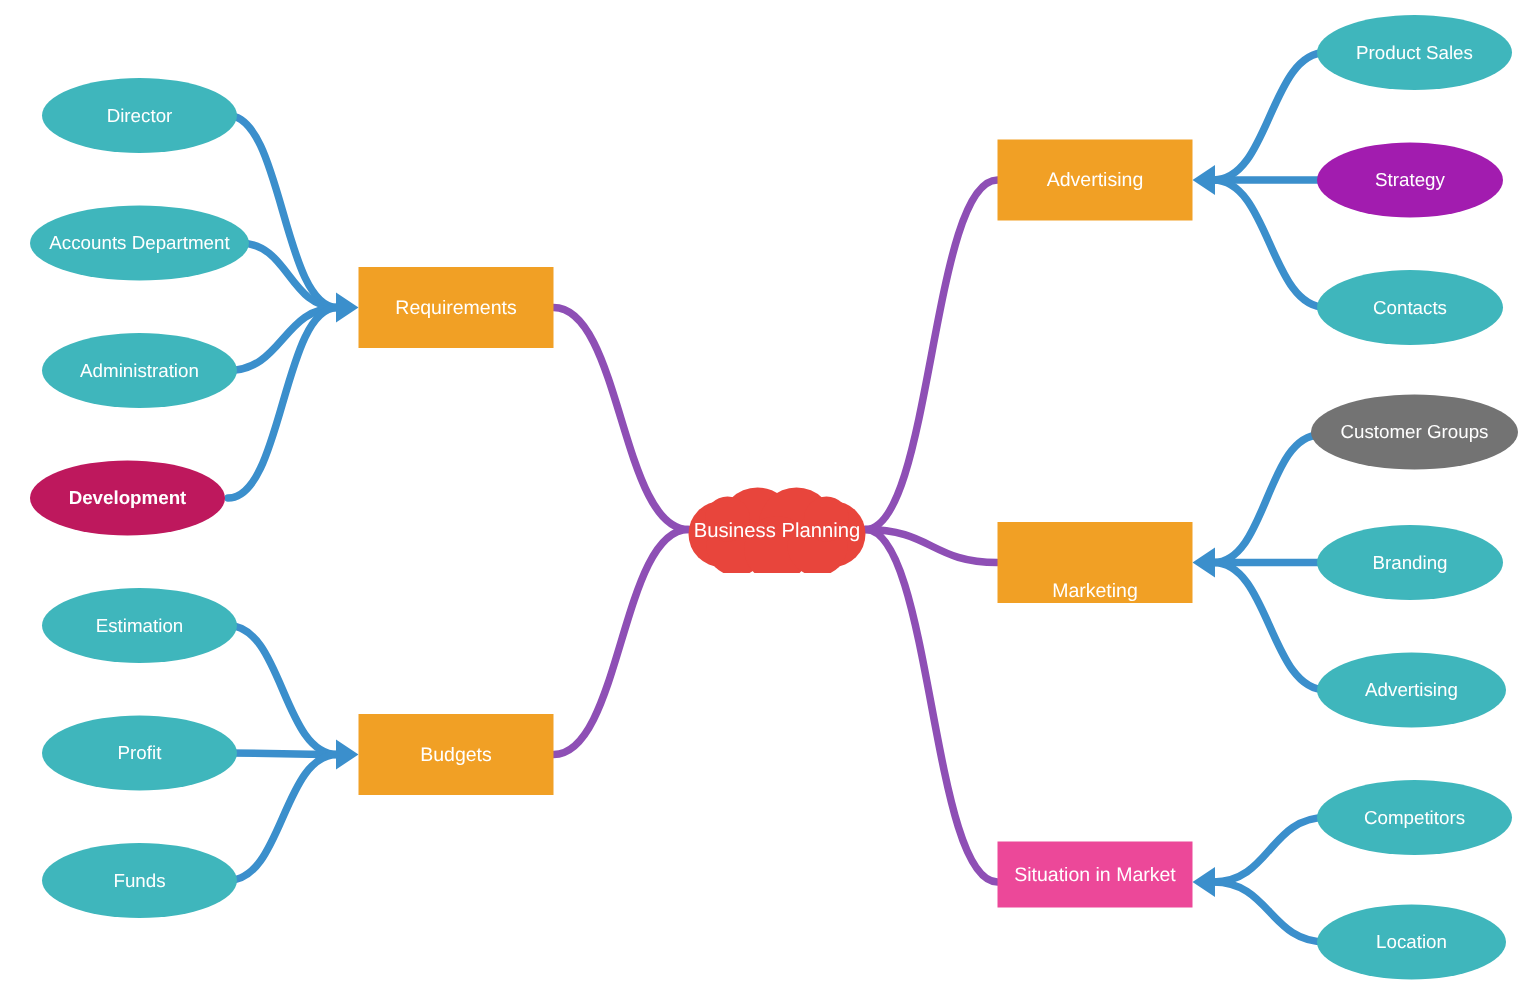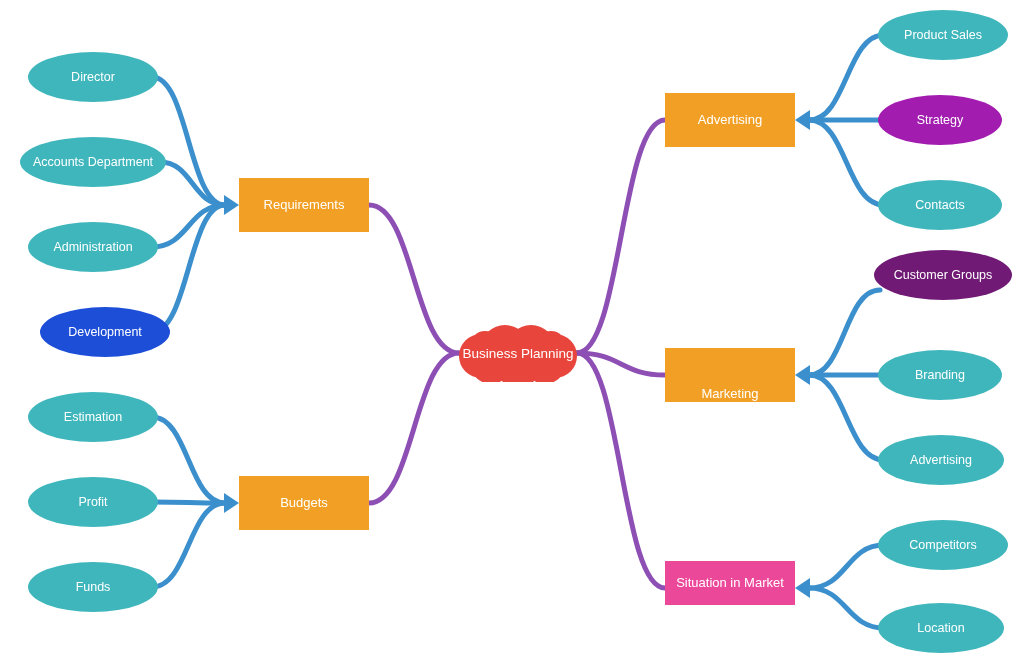--- a/index.html
+++ b/index.html
@@ -77,21 +77,21 @@
       </div>
       <div class="node leaf" style="left: 28px; top: 52px; width: 130px; height: 50px; background: rgb(63, 182, 188);">
         <span>Director</span>
       </div>
       <div class="node leaf" style="left: 20px; top: 137px; width: 146px; height: 50px; background: rgb(63, 182, 188);">
         <span>Accounts Department</span>
       </div>
       <div class="node leaf" style="left: 28px; top: 222px; width: 130px; height: 50px; background: rgb(63, 182, 188);">
         <span>Administration</span>
       </div>
-      <div class="node leaf" style="left: 40px; top: 307px; width: 130px; height: 50px; background: #1d4ed8;">
+      <div class="node leaf" style="left: 20px; top: 307px; width: 130px; height: 50px; background: #be185d; font-weight: bold;">
         <span>Development</span>
       </div>
       <div class="node branch" style="left: 239px; top: 476px; width: 130px; height: 54px; background: rgb(241, 160, 37);">
         <span>Budgets</span>
       </div>
       <div class="node leaf" style="left: 28px; top: 392px; width: 130px; height: 50px; background: rgb(63, 182, 188);">
         <span>Estimation</span>
       </div>
       <div class="node leaf" style="left: 28px; top: 477px; width: 130px; height: 50px; background: rgb(63, 182, 188);">
         <span>Profit</span>
@@ -107,21 +107,21 @@
       </div>
       <div class="node leaf" style="left: 878px; top: 95px; width: 124px; height: 50px; background: #a21caf;">
         <span>Strategy</span>
       </div>
       <div class="node leaf" style="left: 878px; top: 180px; width: 124px; height: 50px; background: rgb(63, 182, 188);">
         <span>Contacts</span>
       </div>
       <div class="node branch" style="left: 665px; top: 348px; width: 130px; height: 54px; background: rgb(241, 160, 37); align-items: flex-end;">
         <span>Marketing</span>
       </div>
-      <div class="node leaf" style="left: 874px; top: 250px; width: 138px; height: 50px; background: #701a75;">
+      <div class="node leaf" style="left: 874px; top: 263px; width: 138px; height: 50px; background: #737373;">
         <span>Customer Groups</span>
       </div>
       <div class="node leaf" style="left: 878px; top: 350px; width: 124px; height: 50px; background: rgb(63, 182, 188);">
         <span>Branding</span>
       </div>
       <div class="node leaf" style="left: 878px; top: 435px; width: 126px; height: 50px; background: rgb(63, 182, 188);">
         <span>Advertising</span>
       </div>
       <div class="node branch" style="left: 665px; top: 561px; width: 130px; height: 44px; background: #ec4899;">
         <span>Situation in Market</span>

